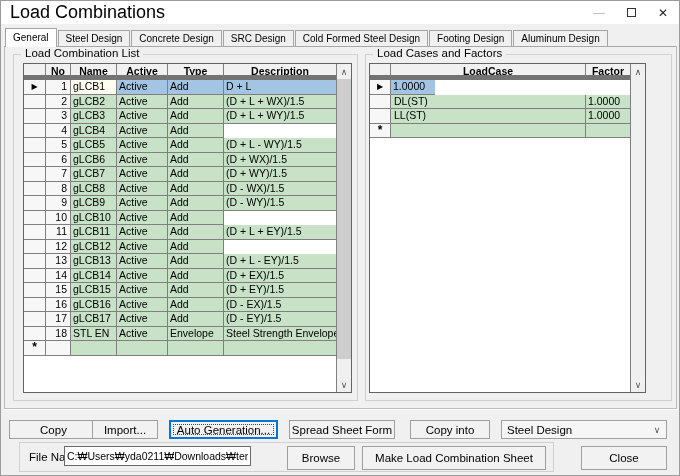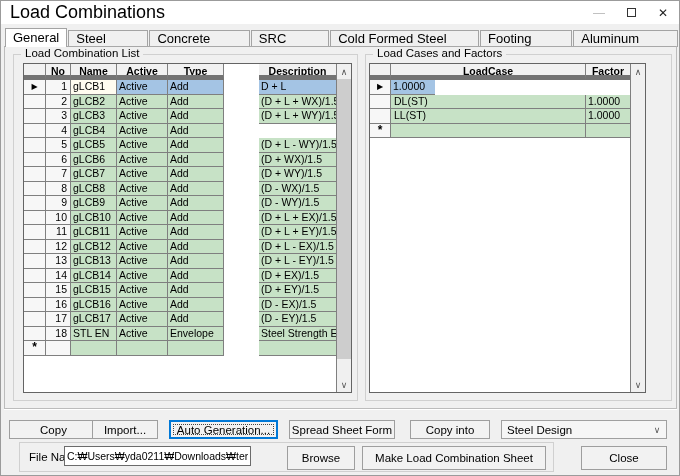--- a/index.html
+++ b/index.html
@@ -11,21 +11,21 @@
   }
   
   .titlebar { position:absolute; left:0; top:0; width:100%; height:23px; background:#ffffff; display:flex; align-items:center; }
   .titlebar .title { font-size:18px; color:#000; padding-left:9px; flex:1; }
   .tb-btns { display:flex; height:100%; }
   .tb-btn { width:32px; height:100%; display:flex; align-items:center; justify-content:center; font-size:12px; color:#222; }
   .tb-btn.min { color:#b9b9b9; }
   .tb-btn .sq { width:9px; height:9px; border:1px solid #333; display:inline-block; }
   
   .tabbar { position:absolute; left:4px; top:28px; height:18px; display:flex; align-items:flex-end; }
-  .tab { height:17px; line-height:16px; padding:0 7px; font-size:13px; color:#000;
+  .tab { height:17px; line-height:16px; padding:0 7px; font-size:10px; color:#000;
          background:#f0f0f0; border:1px solid #a3a3a3; border-bottom:none; margin-right:1px; }
   .tab.sel { background:#ffffff; height:19px; line-height:18px; position:relative; z-index:3; }
   .pane { position:absolute; left:3px; top:45px; width:673px; height:363px;
           border:1px solid #bcbcbc; border-top:1px solid #a8a8a8; background:#f0f0f0;
           box-shadow:0 1px 0 #ffffff; }
   
   .groupbox { position:absolute; border:1px solid #d0d0d0; }
   .gb-left  { left:12px; top:53px; width:345px; height:347px; }
   .gb-right { left:364px; top:53px; width:307px; height:347px; }
   .gb-title { position:absolute; top:-8px; left:7px; background:#f0f0f0; padding:0 4px; font-size:11.5px; color:#000; }
@@ -41,21 +41,21 @@
   .hdr .tcell { background:#f1f1f1; font-weight:bold; text-align:center; line-height:15px; border-bottom:5px solid #737373; }
   .rh { background:#f7f7f7; }
   .dc { background:var(--green); padding:0 2px; }
   .dc.bluesel { background:var(--blue); }
   .dc.cream  { background:var(--cream); }
   .c-rowhdr { width:22px; text-align:center; }
   .c-no     { width:25px; text-align:right; padding-right:3px; }
   .c-name   { width:46px; }
   .c-active { width:51px; }
   .c-type   { width:56px; }
-  .c-desc   { flex:1; border-right:none;margin-left:35px; }
+  .c-desc   { flex:1; border-right:none; }
   .r-rowhdr { width:21px; text-align:center; }
   .r-case   { flex:1; padding:0 3px; }
   .r-factor { width:44px; text-align:left; padding-right:10px; border-right:none; }
   .pointer { font-size:8px; line-height:13px; }
   .star { font-size:12px; font-weight:bold; line-height:12px; }
   
   .vscroll { width:15px; flex:none; background:#f0f0f0; border-left:1px solid #7f7f7f;
              display:flex; flex-direction:column; }
   .sb-btn { height:15px; flex:none; display:flex; align-items:center; justify-content:center;
             font-size:9px; color:#555; background:#f0f0f0; }
@@ -192,37 +192,35 @@
             <div class="tcell dc c-active">Active</div>
             <div class="tcell dc c-type">Add</div>
             <div class="tcell dc c-desc">(D - WY)/1.5</div>
           </div>
           <div class="trow">
             <div class="tcell rh c-rowhdr pointer"></div>
             <div class="tcell rh c-no">10</div>
             <div class="tcell dc c-name">gLCB10</div>
             <div class="tcell dc c-active">Active</div>
             <div class="tcell dc c-type">Add</div>
-            <div class="tcell dc c-desc">(D + L + EX)/1.5</div>
           </div>
           <div class="trow">
             <div class="tcell rh c-rowhdr pointer"></div>
             <div class="tcell rh c-no">11</div>
             <div class="tcell dc c-name">gLCB11</div>
             <div class="tcell dc c-active">Active</div>
             <div class="tcell dc c-type">Add</div>
             <div class="tcell dc c-desc">(D + L + EY)/1.5</div>
           </div>
           <div class="trow">
             <div class="tcell rh c-rowhdr pointer"></div>
             <div class="tcell rh c-no">12</div>
             <div class="tcell dc c-name">gLCB12</div>
             <div class="tcell dc c-active">Active</div>
             <div class="tcell dc c-type">Add</div>
-            <div class="tcell dc c-desc">(D + L - EX)/1.5</div>
           </div>
           <div class="trow">
             <div class="tcell rh c-rowhdr pointer"></div>
             <div class="tcell rh c-no">13</div>
             <div class="tcell dc c-name">gLCB13</div>
             <div class="tcell dc c-active">Active</div>
             <div class="tcell dc c-type">Add</div>
             <div class="tcell dc c-desc">(D + L - EY)/1.5</div>
           </div>
           <div class="trow">

